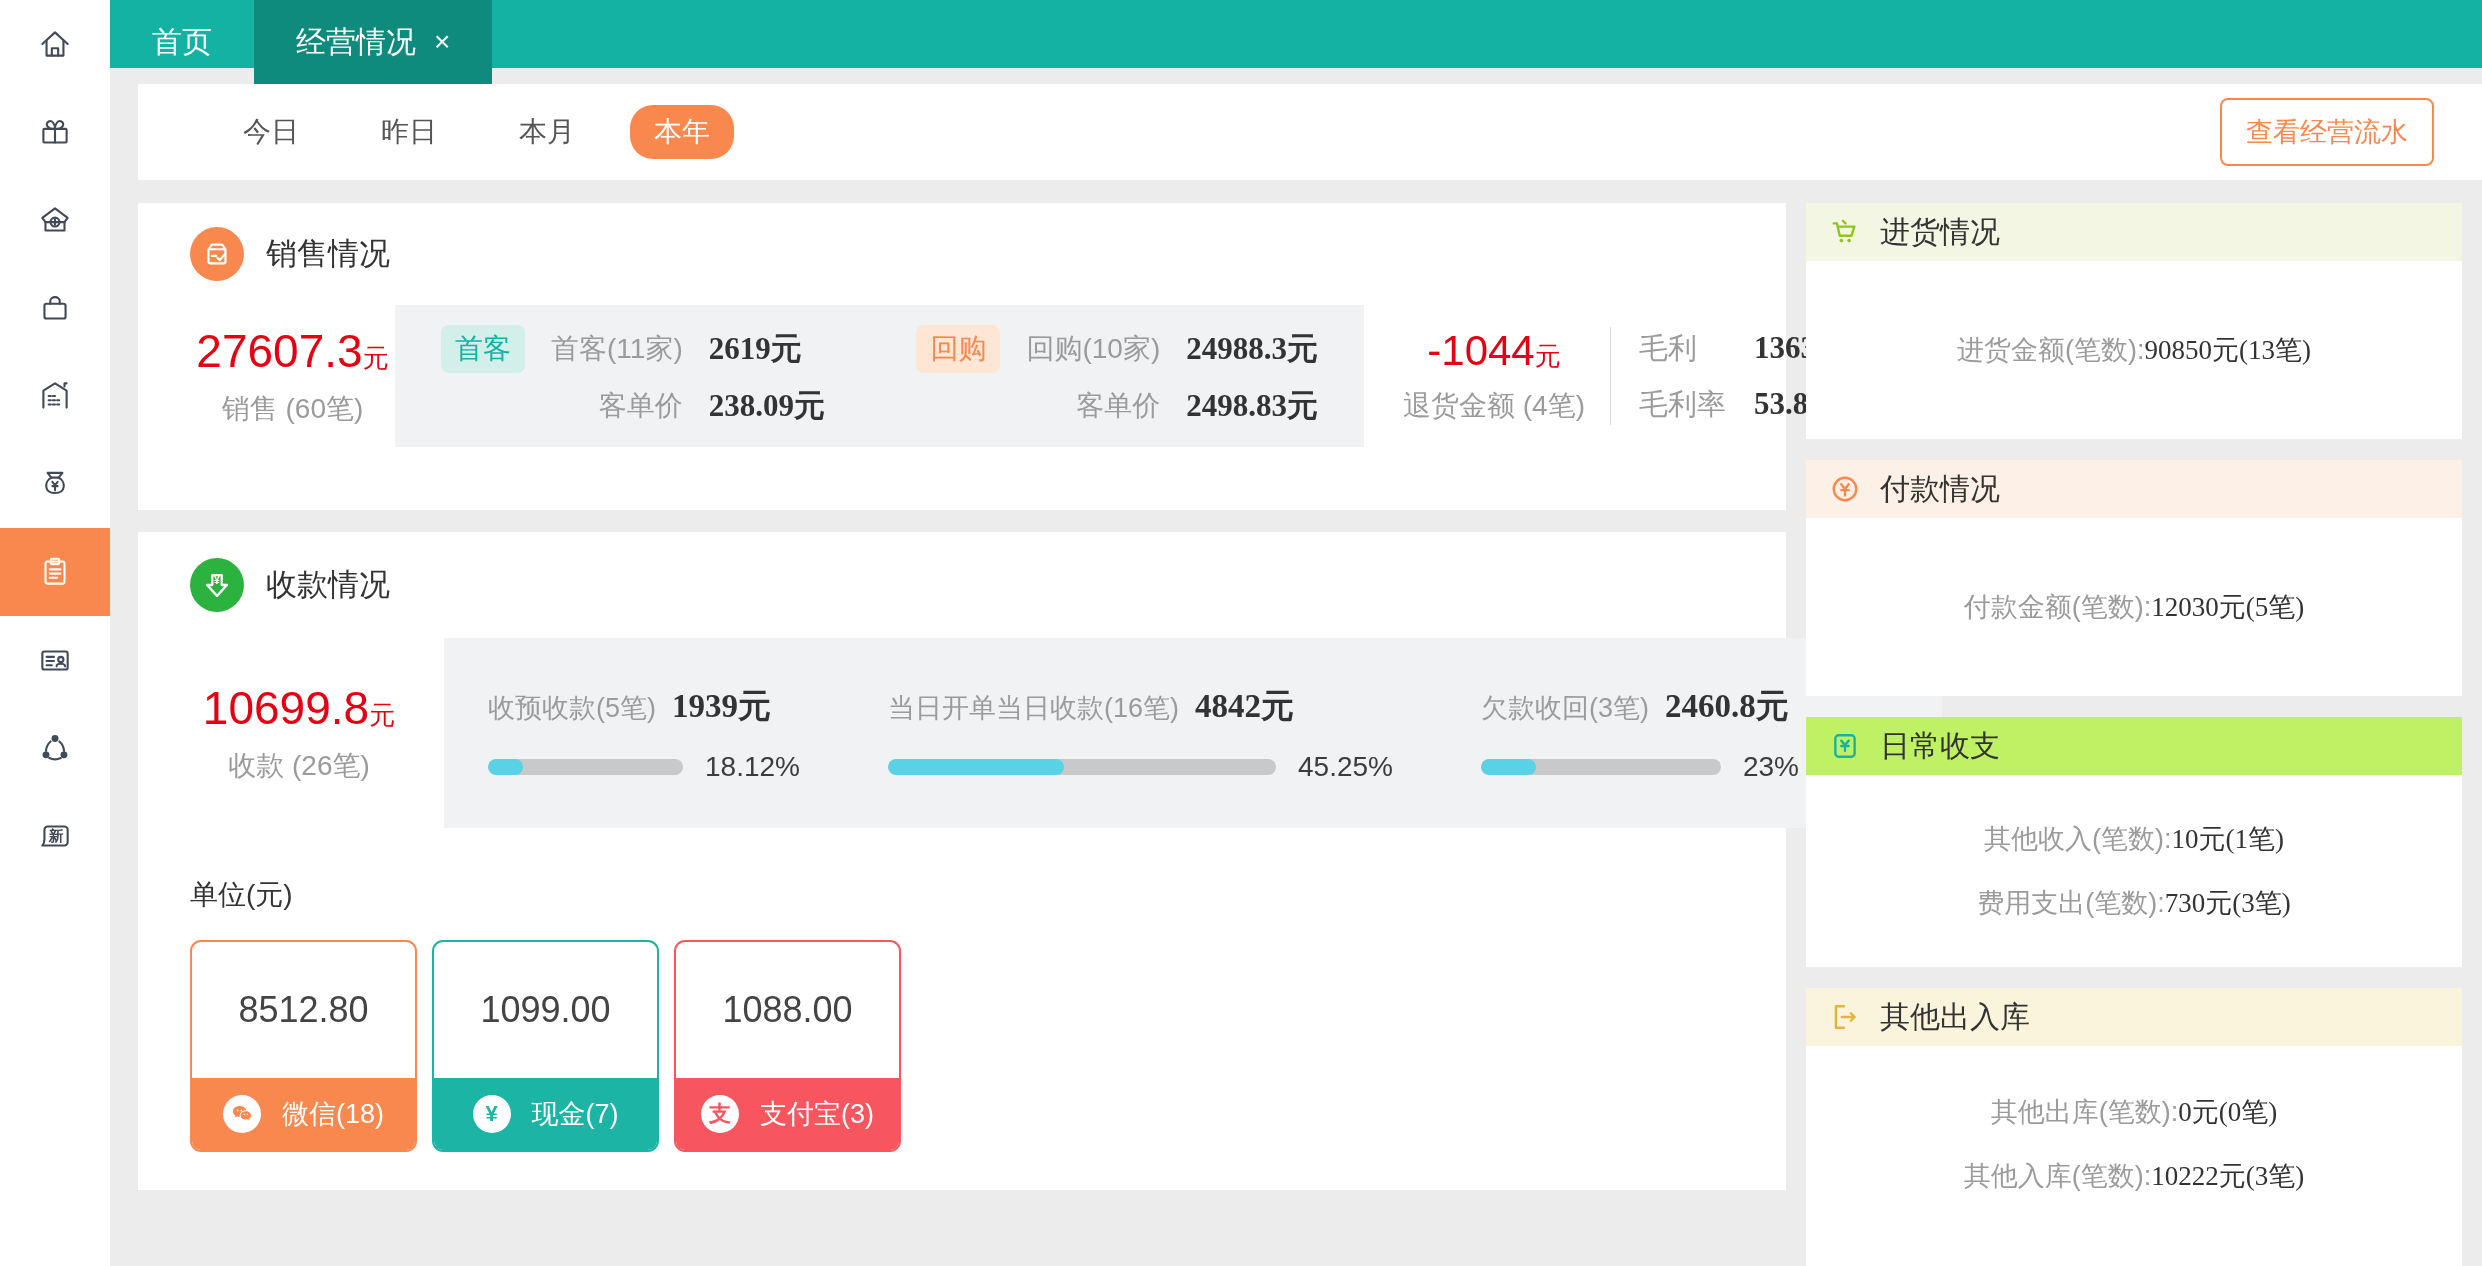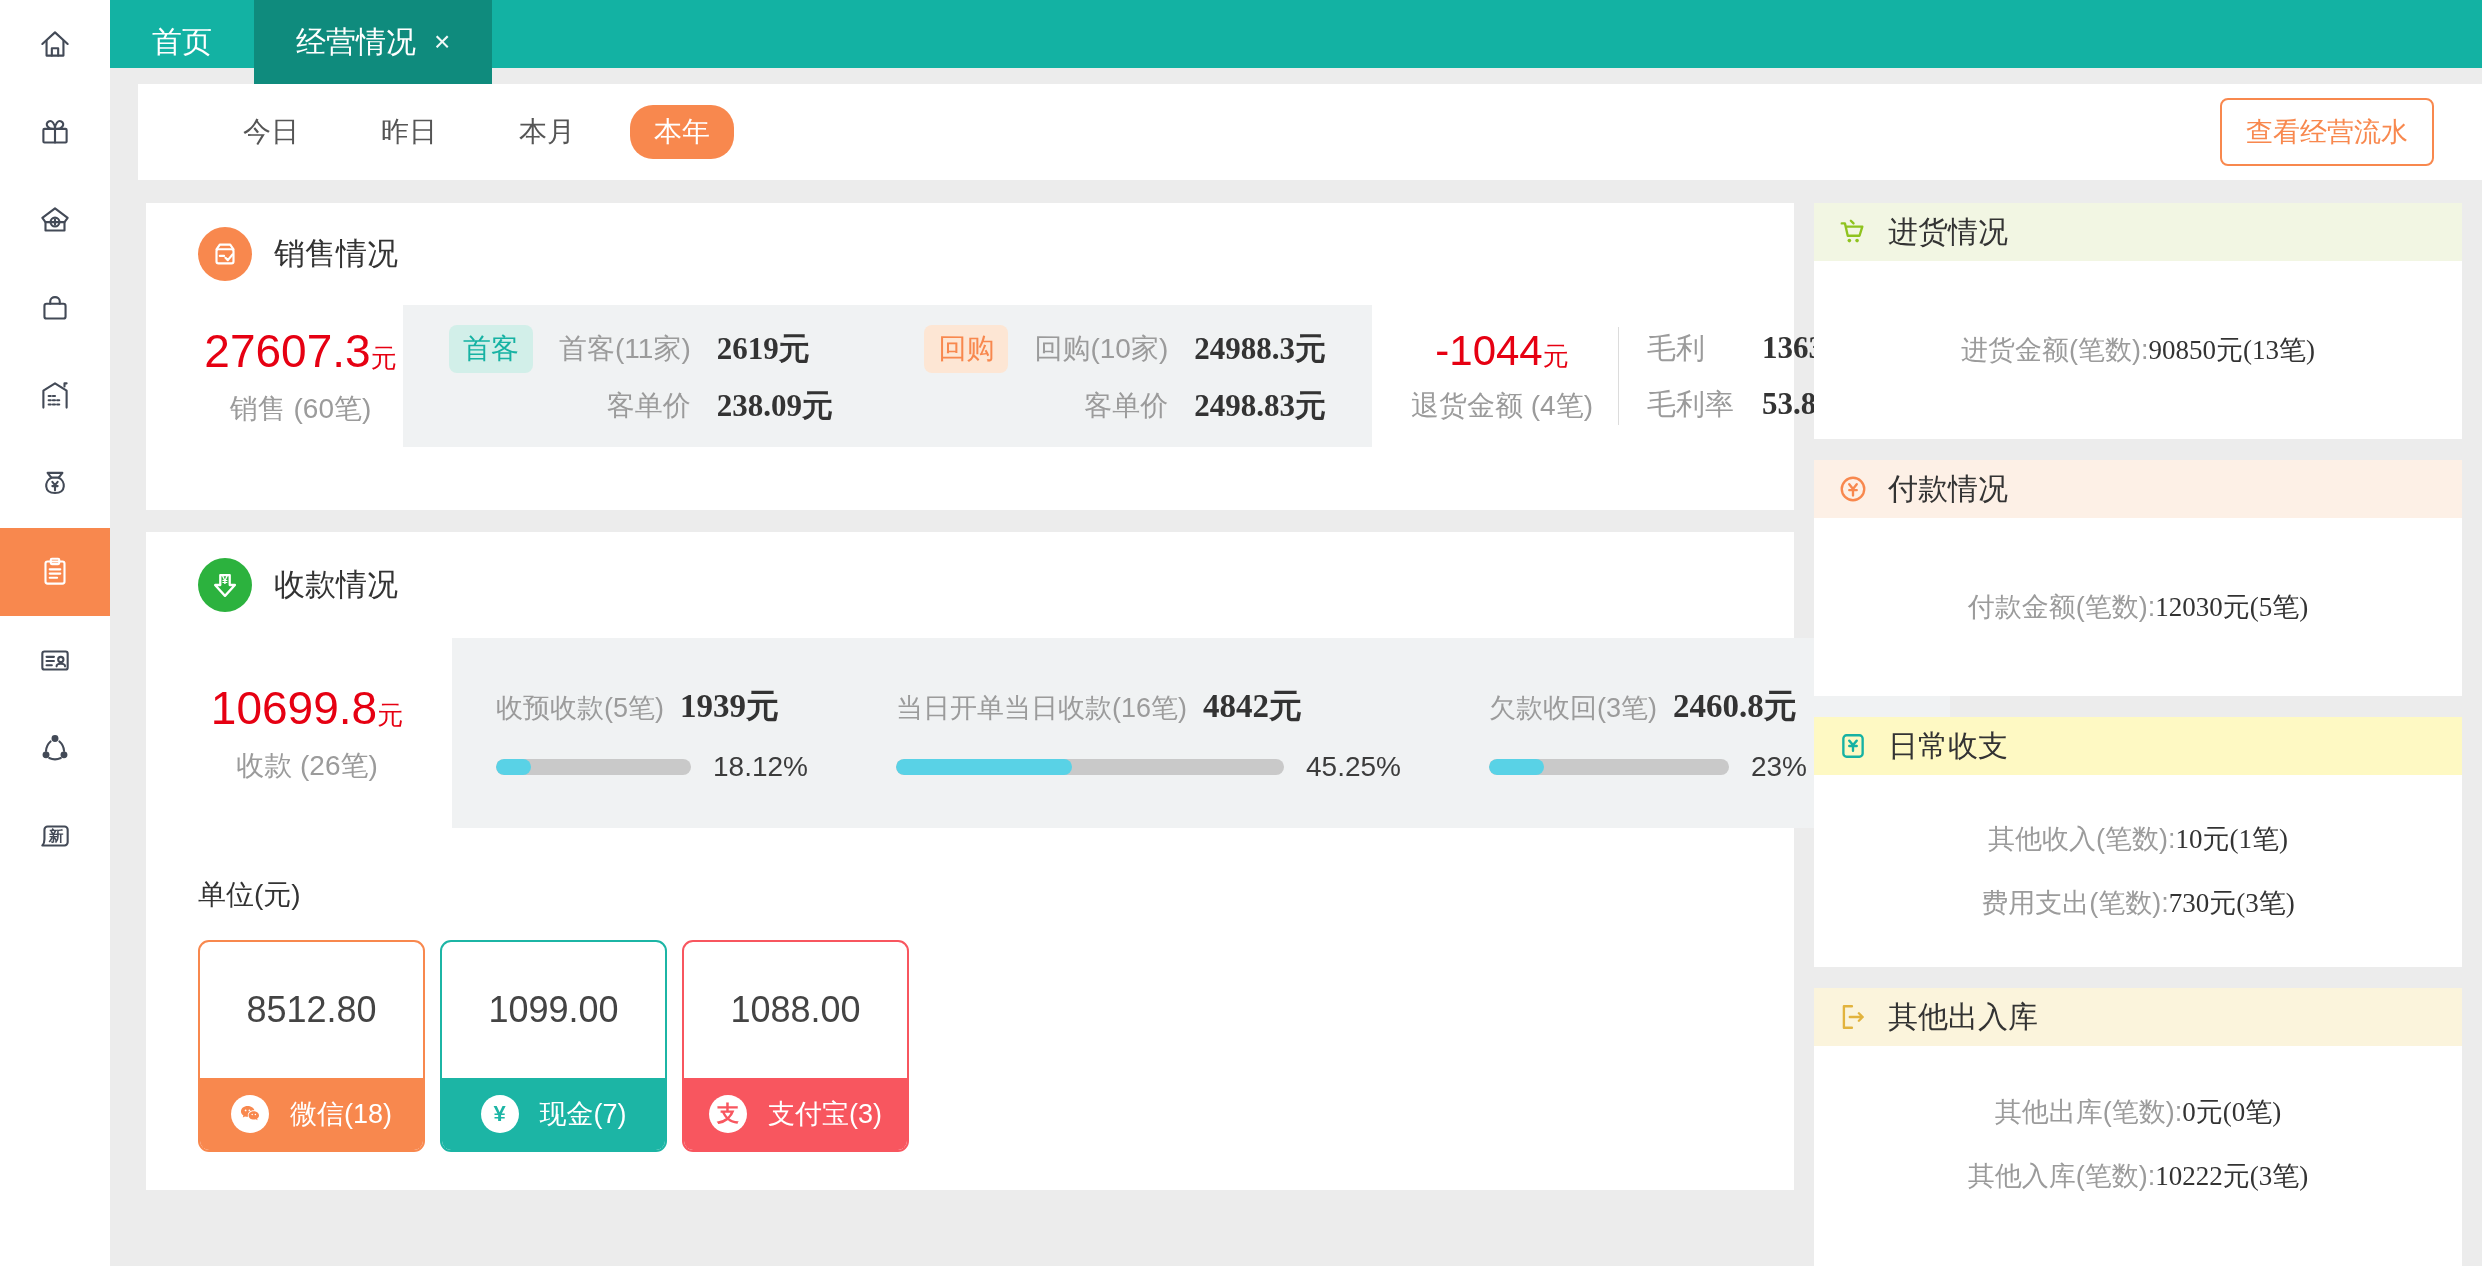--- a/index.html
+++ b/index.html
@@ -27,21 +27,21 @@
   
   .filter-row{position:absolute;left:138px;top:84px;right:0;height:96px;background:#ffffff;display:flex;align-items:center;}
   .filter-opts{display:flex;align-items:center;margin-left:64px;}
   .filter-opt{min-width:110px;text-align:center;font-size:28px;color:#555;margin:0 14px;cursor:pointer;padding:8px 0;}
   .filter-opt.pill{background:#f8884e;color:#fff;border-radius:23px;min-width:104px;padding:8px 0;}
   .flow-btn{margin-left:auto;margin-right:48px;background:#fff;border:2px solid #f8884e;color:#f8884e;
     font-size:27px;padding:14px 24px;border-radius:8px;cursor:pointer;font-family:inherit;}
 
   
   .content{position:absolute;left:138px;top:203px;right:20px;bottom:0;display:flex;gap:20px;}
-  .left-col{width:1648px;flex:0 0 auto;margin-left:8px;}
+  .left-col{width:1648px;flex:0 0 auto;}
   .right-col{flex:1;display:flex;flex-direction:column;justify-content:flex-end;}
 
   .card{background:#ffffff;}
   .card-head{display:flex;align-items:center;gap:22px;}
   .icon-circle{width:54px;height:54px;border-radius:50%;display:flex;align-items:center;justify-content:center;flex:0 0 auto;}
   .icon-circle.orange{background:#f8884e;}
   .icon-circle.green{background:#2cb23e;}
   .icon-circle svg{width:34px;height:34px;}
   .card-title{font-size:31px;color:#333;font-weight:500;}
 
@@ -98,21 +98,21 @@
   .pay-card.cash{border-color:#1cb5a5;}    .pay-card.cash .pay-foot{background:#1cb5a5;}   .pay-card.cash .pay-ico{color:#1cb5a5;}
   .pay-card.alipay{border-color:#f8565f;}  .pay-card.alipay .pay-foot{background:#f8565f;} .pay-card.alipay .pay-ico{color:#f8565f;}
 
   
   .panel{background:#fff;margin-bottom:21px;}
   .panel-head{height:58px;display:flex;align-items:center;gap:18px;padding-left:22px;font-size:30px;color:#333;}
   .panel-head .p-ico{width:34px;height:34px;display:flex;align-items:center;justify-content:center;flex:0 0 auto;}
   .panel-head .p-ico svg{width:30px;height:30px;fill:none;stroke-width:2.2;stroke-linecap:round;stroke-linejoin:round;}
   .panel.p1 .panel-head{background:#f2f6e3;}
   .panel.p2 .panel-head{background:#fdf0e6;}
-  .panel.p3 .panel-head{background:#fef9c3;}
+  .panel.p3 .panel-head{background:#bef264;}
   .panel.p4 .panel-head{background:#fbf4dc;}
   .panel-body{display:flex;flex-direction:column;align-items:center;}
   .panel.p1 .panel-body,.panel.p2 .panel-body{height:178px;justify-content:center;}
   .panel.p3 .panel-body{height:192px;justify-content:center;gap:28px;}
   .panel.p4 .panel-body{flex:1;padding-top:48px;gap:28px;}
   .panel.p4{flex:1;margin-bottom:0;display:flex;flex-direction:column;}
   .p-line{font-size:27px;white-space:nowrap;}
   .p-line .lbl{font-weight:400;}
   .p-line .val{font-weight:500;}
 </style>

